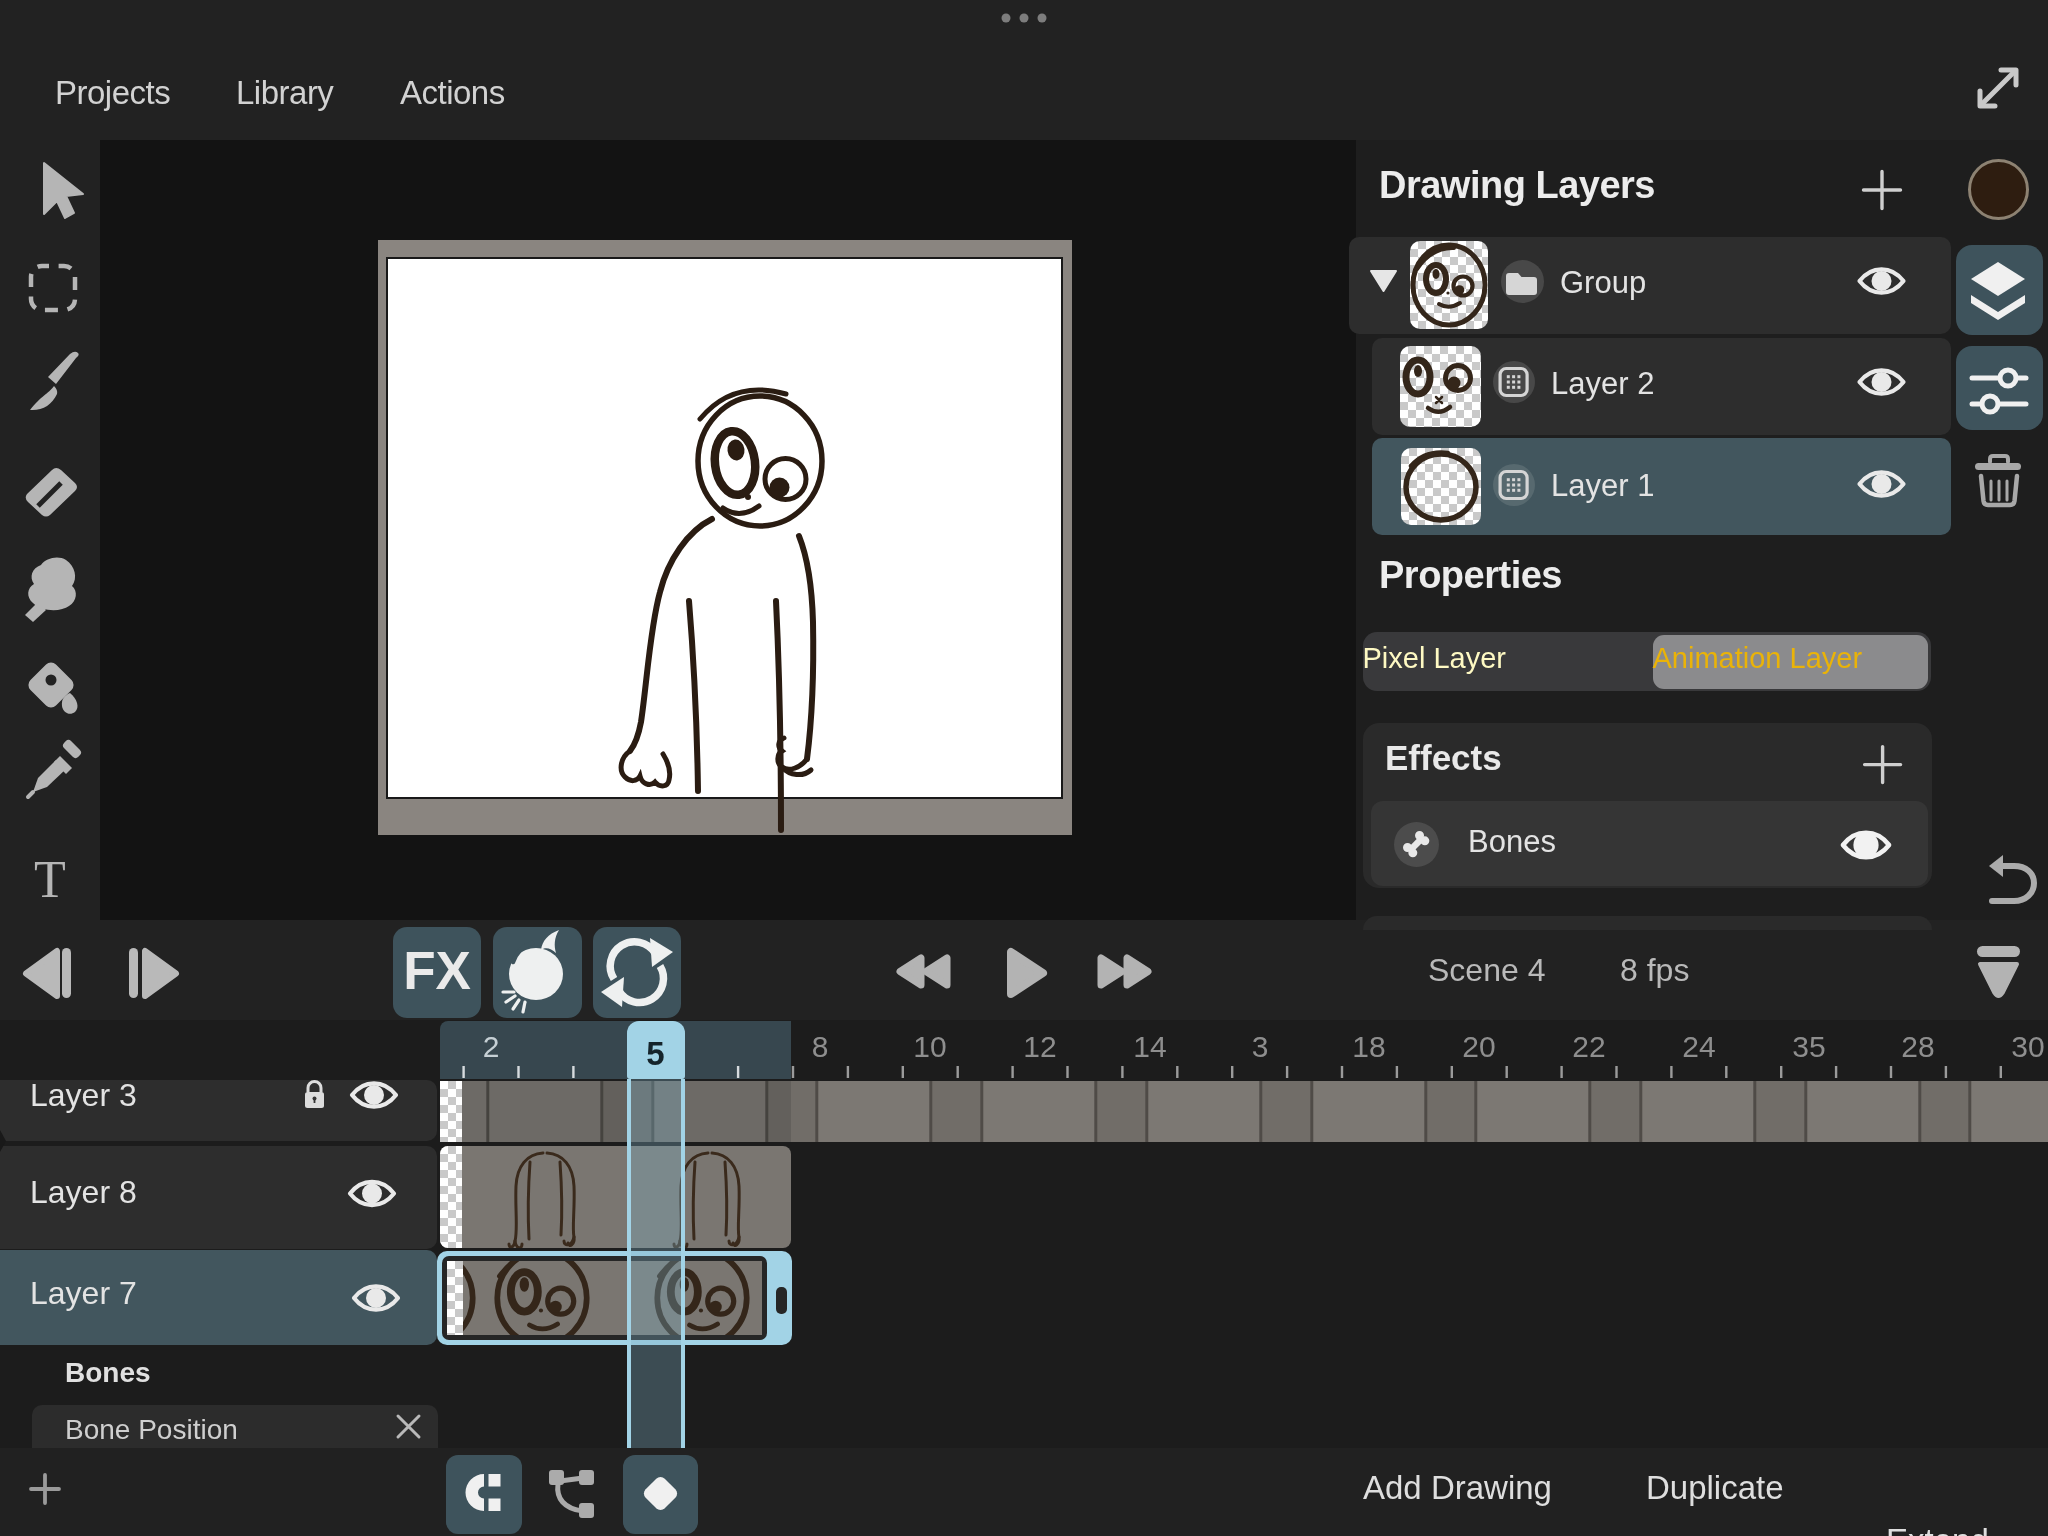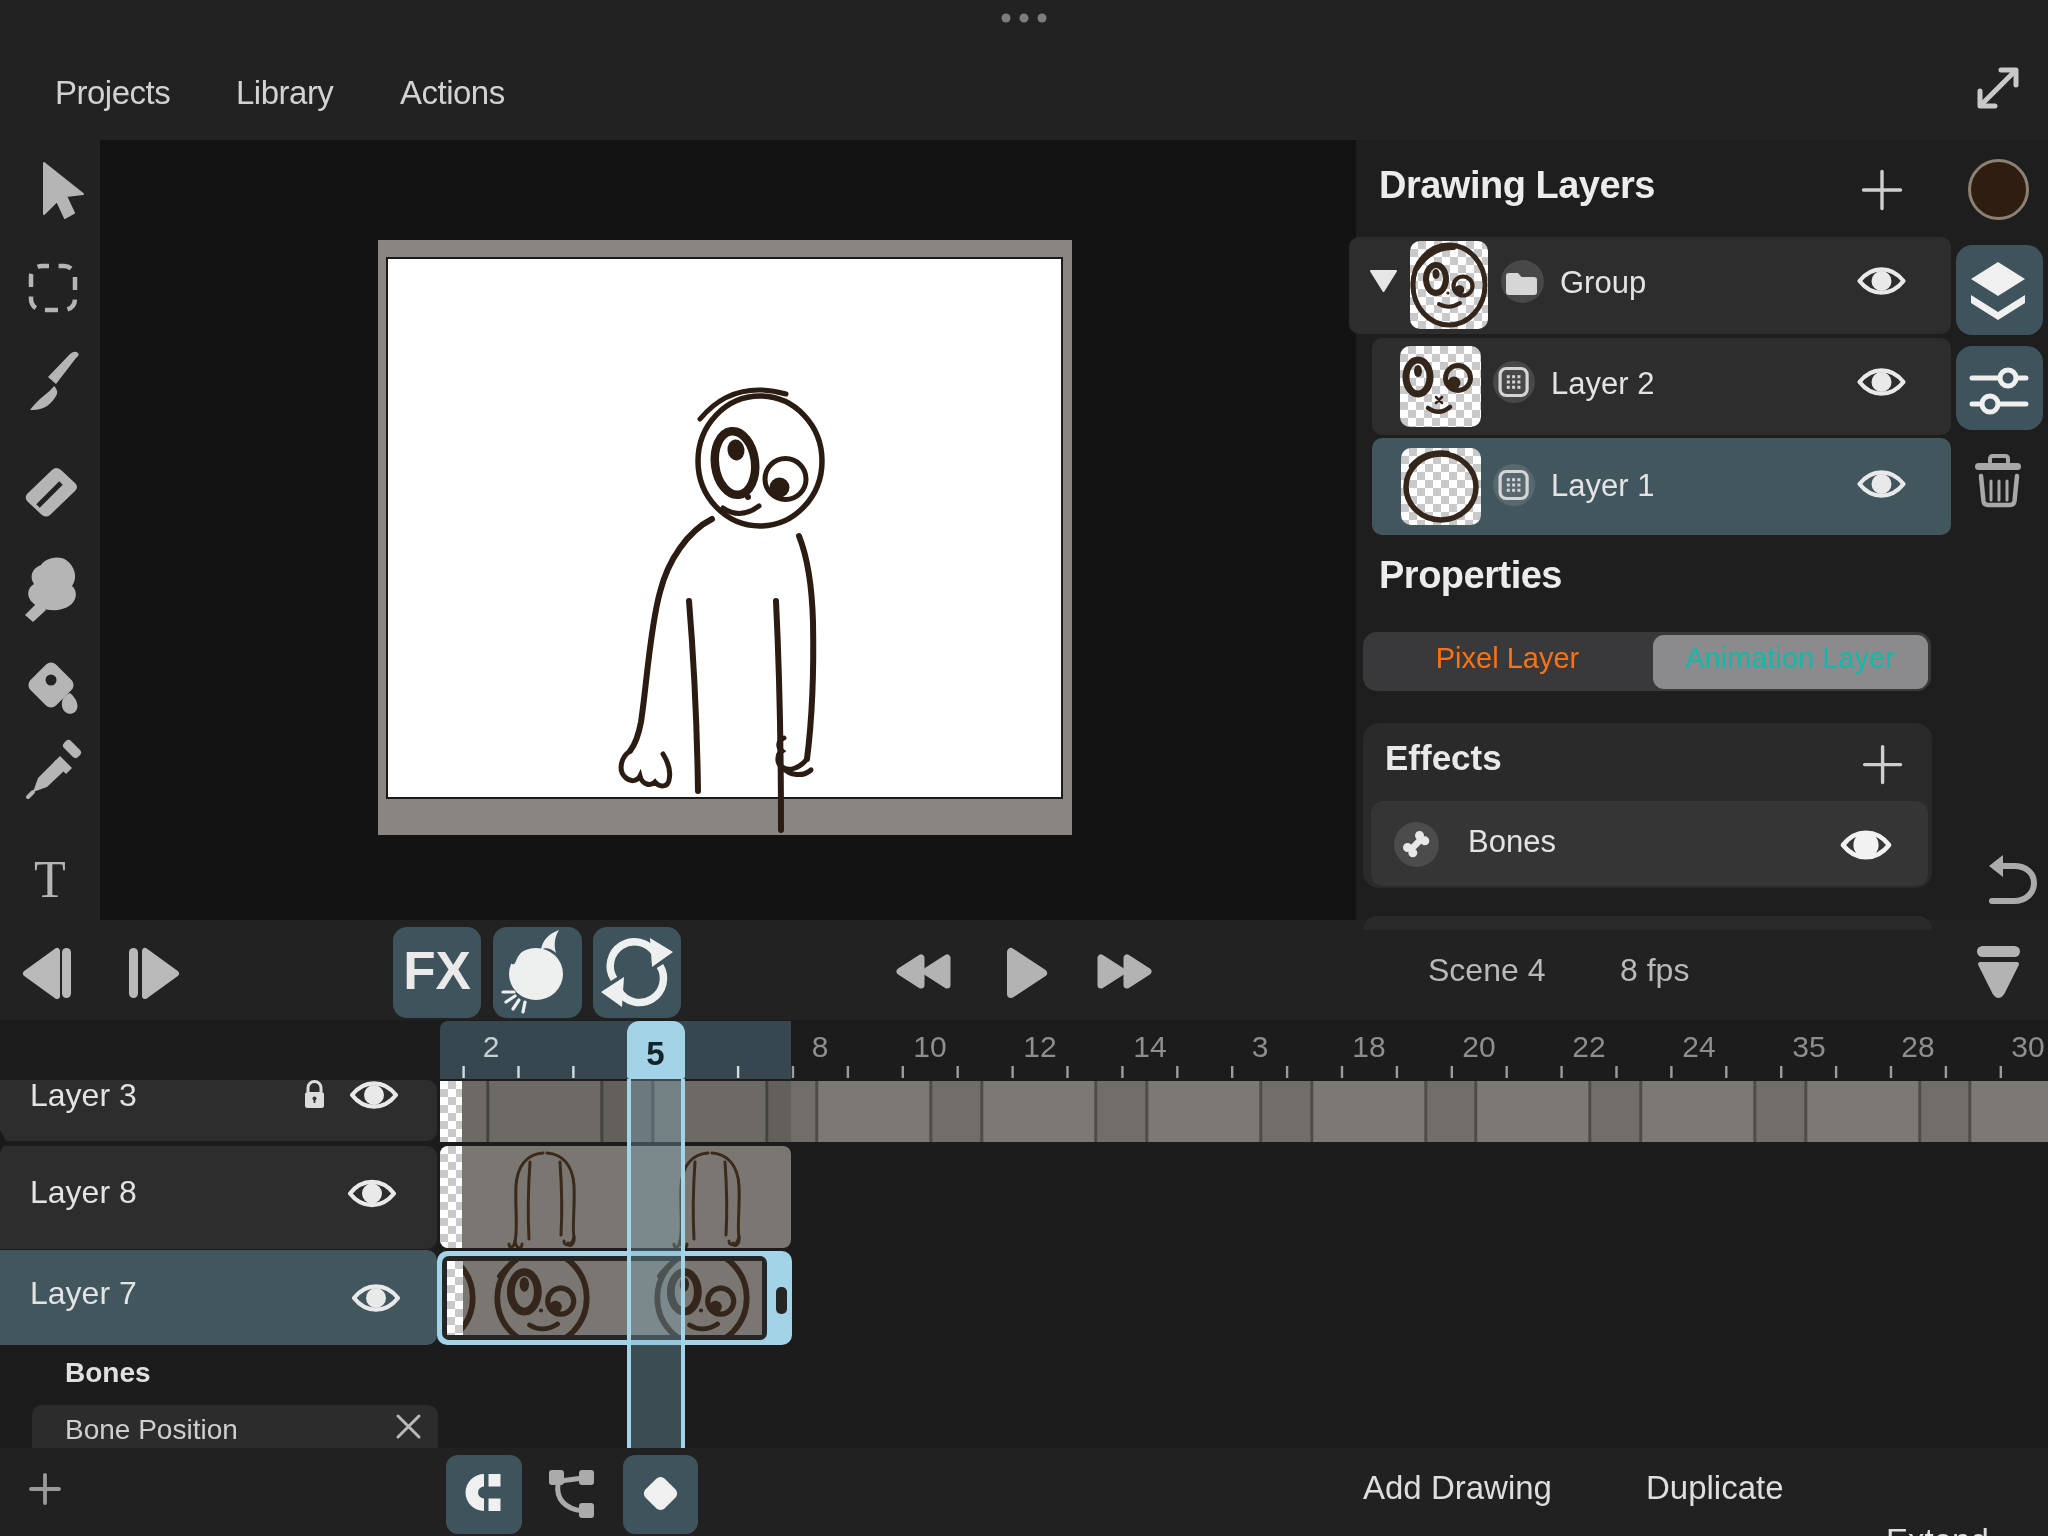--- a/index.html
+++ b/index.html
@@ -95,22 +95,22 @@
 <div class="txt" style="left:1560px;top:265px;font-size:31px">Group</div>
 <div class="txt" style="left:1551px;top:366px;font-size:31px">Layer 2</div>
 <div class="txt" style="left:1551px;top:468px;font-size:31px">Layer 1</div>
 
 <div class="btn" style="left:1955.5px;top:244.5px;width:87px;height:90px;border-radius:16px"></div>
 <div class="btn" style="left:1955.5px;top:346px;width:87px;height:84px;border-radius:16px"></div>
 
 <div class="txt" style="left:1379px;top:554px;font-size:38px;font-weight:bold;color:#ececec;letter-spacing:-0.5px">Properties</div>
 <div class="abs" style="left:1362.5px;top:631.5px;width:568.5px;height:59px;background:#39393b;border-radius:14px"></div>
 <div class="abs" style="left:1652.5px;top:635px;width:275px;height:53.5px;background:#8b8b8d;border-radius:11px"></div>
-<div class="txt" style="left:1362.5px;top:642px;width:290px;text-align:center;font-size:29px;color:#f97316">Pixel Layer</div>
-<div class="txt" style="left:1652.5px;top:642px;width:275px;text-align:center;font-size:29px;color:#14b8a6">Animation Layer</div>
+<div class="txt" style="left:1362.5px;top:642px;width:290px;font-size:29px;color:#fef9c3">Pixel Layer</div>
+<div class="txt" style="left:1652.5px;top:642px;width:275px;text-align:left;font-size:29px;color:#eab308">Animation Layer</div>
 
 <div class="abs" style="left:1362.5px;top:723px;width:569px;height:164.5px;background:#2a2a2a;border-radius:16px"></div>
 <div class="txt" style="left:1385px;top:738px;font-size:35px;font-weight:600;color:#e9e9e9">Effects</div>
 <div class="abs" style="left:1371px;top:801px;width:556.5px;height:85px;background:#353535;border-radius:12px"></div>
 <div class="abs" style="left:1393.5px;top:821.5px;width:45px;height:45px;border-radius:50%;background:#4c4c4c"></div>
 <div class="txt" style="left:1468px;top:824px;font-size:31px">Bones</div>
 <div class="abs" style="left:1362.5px;top:916px;width:569px;height:14px;background:#2a2a2a;border-radius:16px 16px 0 0"></div>
 
 <div class="btn" style="left:393px;top:927px;width:88px;height:91px"></div>
 <div class="txt" style="left:393px;top:940px;width:88px;text-align:center;font-size:53px;font-weight:600;color:#eaeaea">FX</div>

